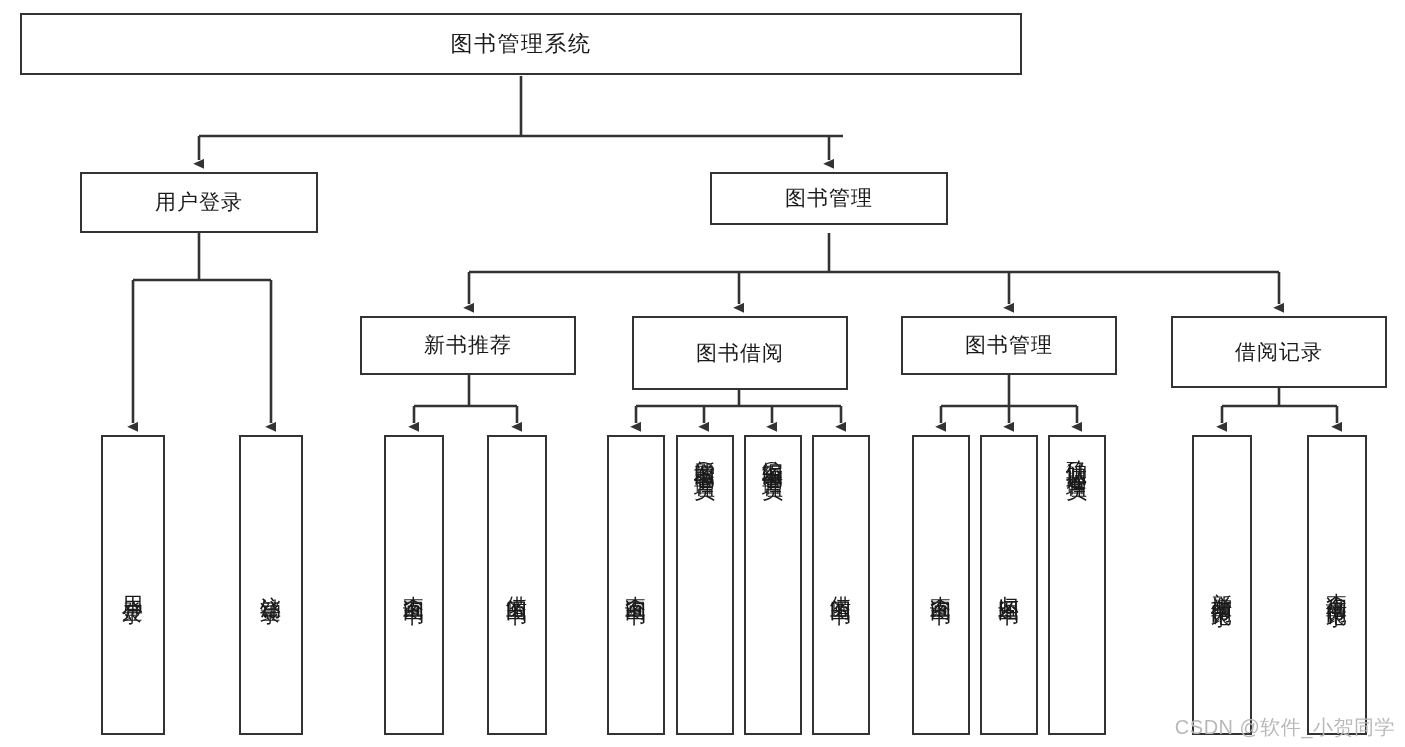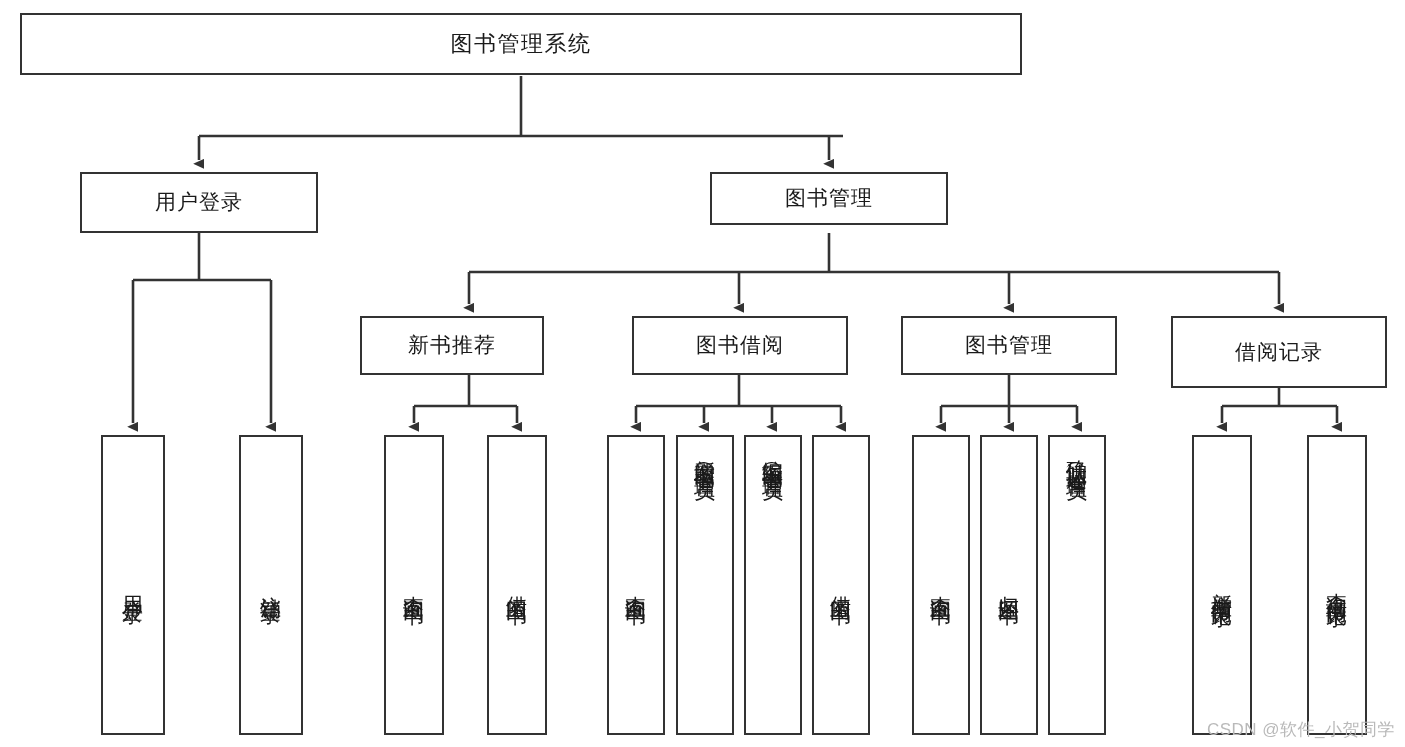--- a/index.html
+++ b/index.html
@@ -66,21 +66,21 @@
     white-space: nowrap;
   }
   .node.v.mid {
     align-items: center;
     padding-top: 0;
   }
   .watermark {
     position: absolute;
     right: 10px;
     bottom: 6px;
-    font-size: 17px;
+    font-size: 20px;
     color: #b9b9b9;
     letter-spacing: 0.5px;
     white-space: nowrap;
     margin-top: 21px;
   }
 </style>
 </head>
 <body>
 
 <div id="canvas">
@@ -139,24 +139,24 @@
     <span class="lbl">图书管理系统</span>
   </div>
 
   <div class="node h" style="left:80px; top:172px; width:238px; height:61px;">
     <span class="lbl">用户登录</span>
   </div>
   <div class="node h" style="left:710px; top:172px; width:238px; height:53px;">
     <span class="lbl">图书管理</span>
   </div>
 
-  <div class="node h" style="left:360px; top:316px; width:184px; height:59px;">
+  <div class="node h" style="left:360px; top:316px; width:216px; height:59px;">
     <span class="lbl">新书推荐</span>
   </div>
-  <div class="node h" style="left:632px; top:316px; width:216px; height:59px;align-items:center;">
+  <div class="node h" style="left:632px; top:316px; width:216px; height:74px;align-items:center;">
     <span class="lbl">图书借阅</span>
   </div>
   <div class="node h" style="left:901px; top:316px; width:216px; height:59px;">
     <span class="lbl">图书管理</span>
   </div>
   <div class="node h" style="left:1171px; top:316px; width:216px; height:72px;">
     <span class="lbl">借阅记录</span>
   </div>
 
   <div class="node v mid" style="left:101px; top:435px; width:64px; height:300px;">

